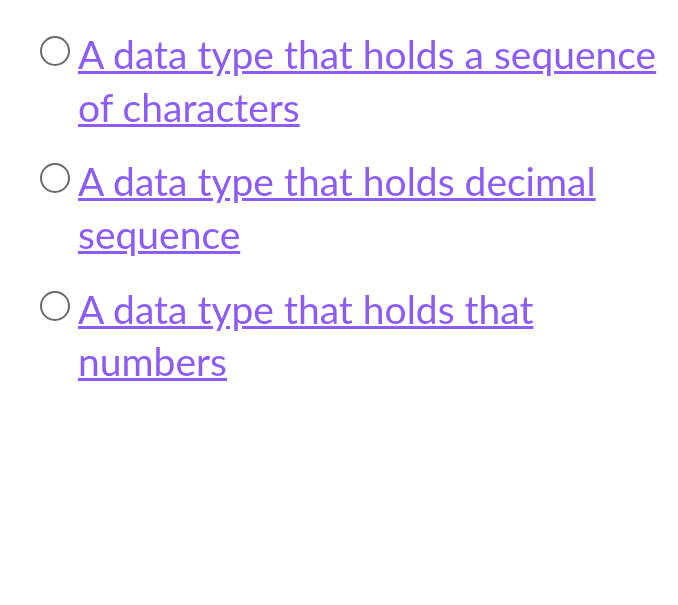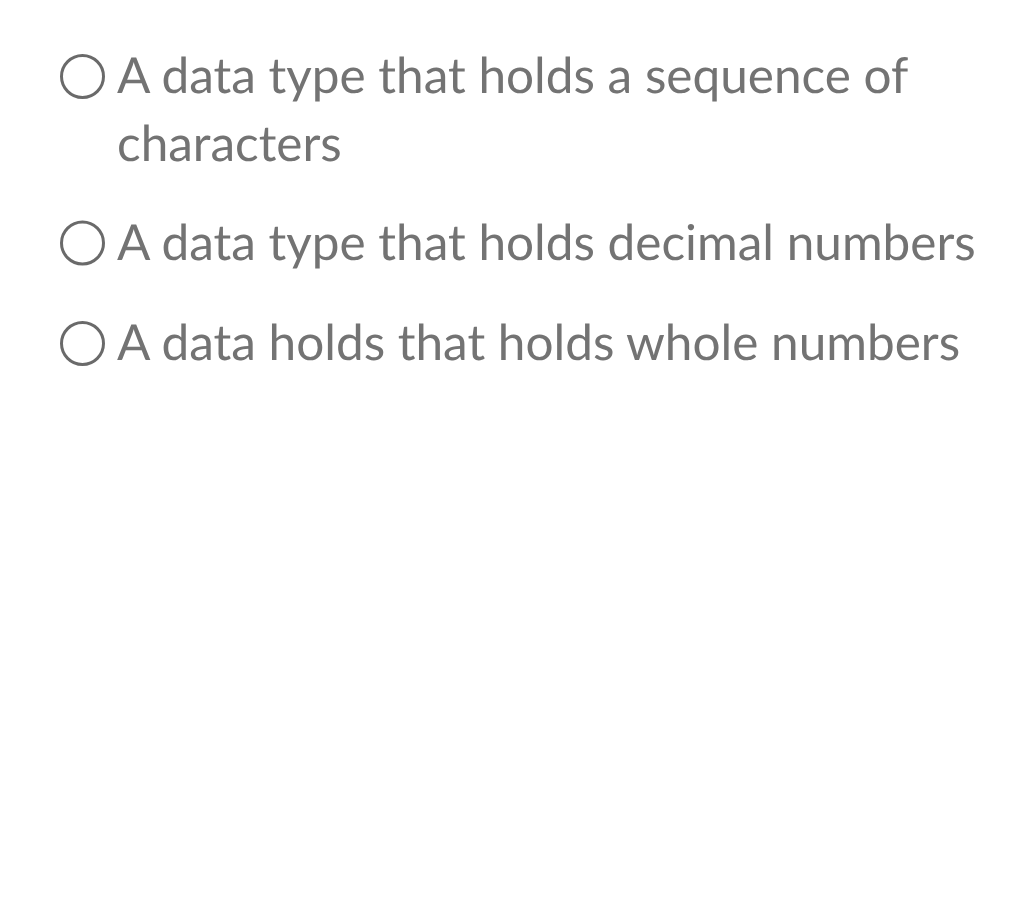--- a/index.html
+++ b/index.html
@@ -38,44 +38,45 @@
       width: 30px;
       height: 30px;
       border: 2.5px solid #6a6a6a;
       border-radius: 50%;
       background: #ffffff;
       margin-top: 8px;
       appearance: none;
       cursor: pointer;
     }
     .option-label {
-      font-size: 33px;
+      font-size: 39px;
       line-height: 1.35;
-      color: #737373;
+      color: #8b5cf6;
       font-weight: 400;
       cursor: pointer;
+      text-decoration: underline;
     }
   </style>
 </head>
 <body>
 
 <div>
 
   <div class="options">
 
     <label class="option">
       <input type="radio" name="q" class="radio" style="">
       <span class="option-label">A data type that holds a sequence of characters</span>
     </label>
 
     <label class="option">
       <input type="radio" name="q" class="radio" style="">
-      <span class="option-label">A data type that holds decimal numbers</span>
+      <span class="option-label">A data type that holds decimal sequence</span>
     </label>
 
 
     <label class="option">
       <input type="radio" name="q" class="radio" style="">
-      <span class="option-label">A data holds that holds whole numbers</span>
+      <span class="option-label">A data type that holds that numbers</span>
     </label>
 
   </div>
 </div>
 
 </body></html>

